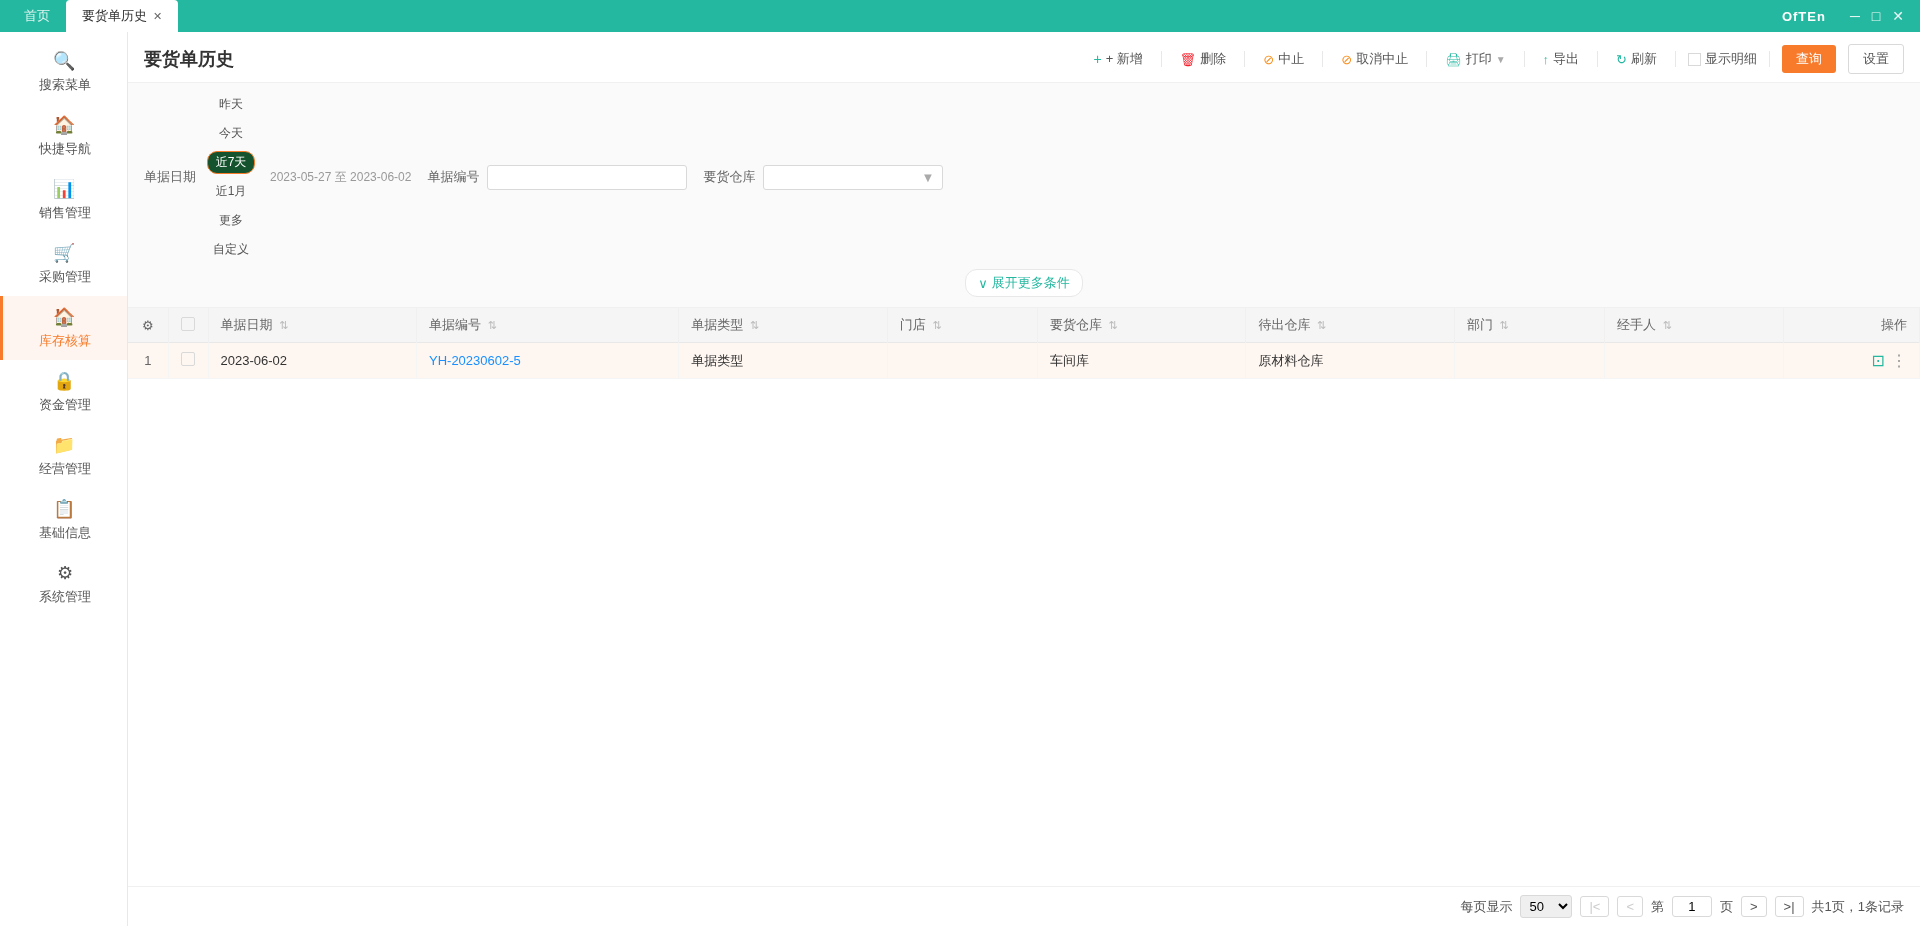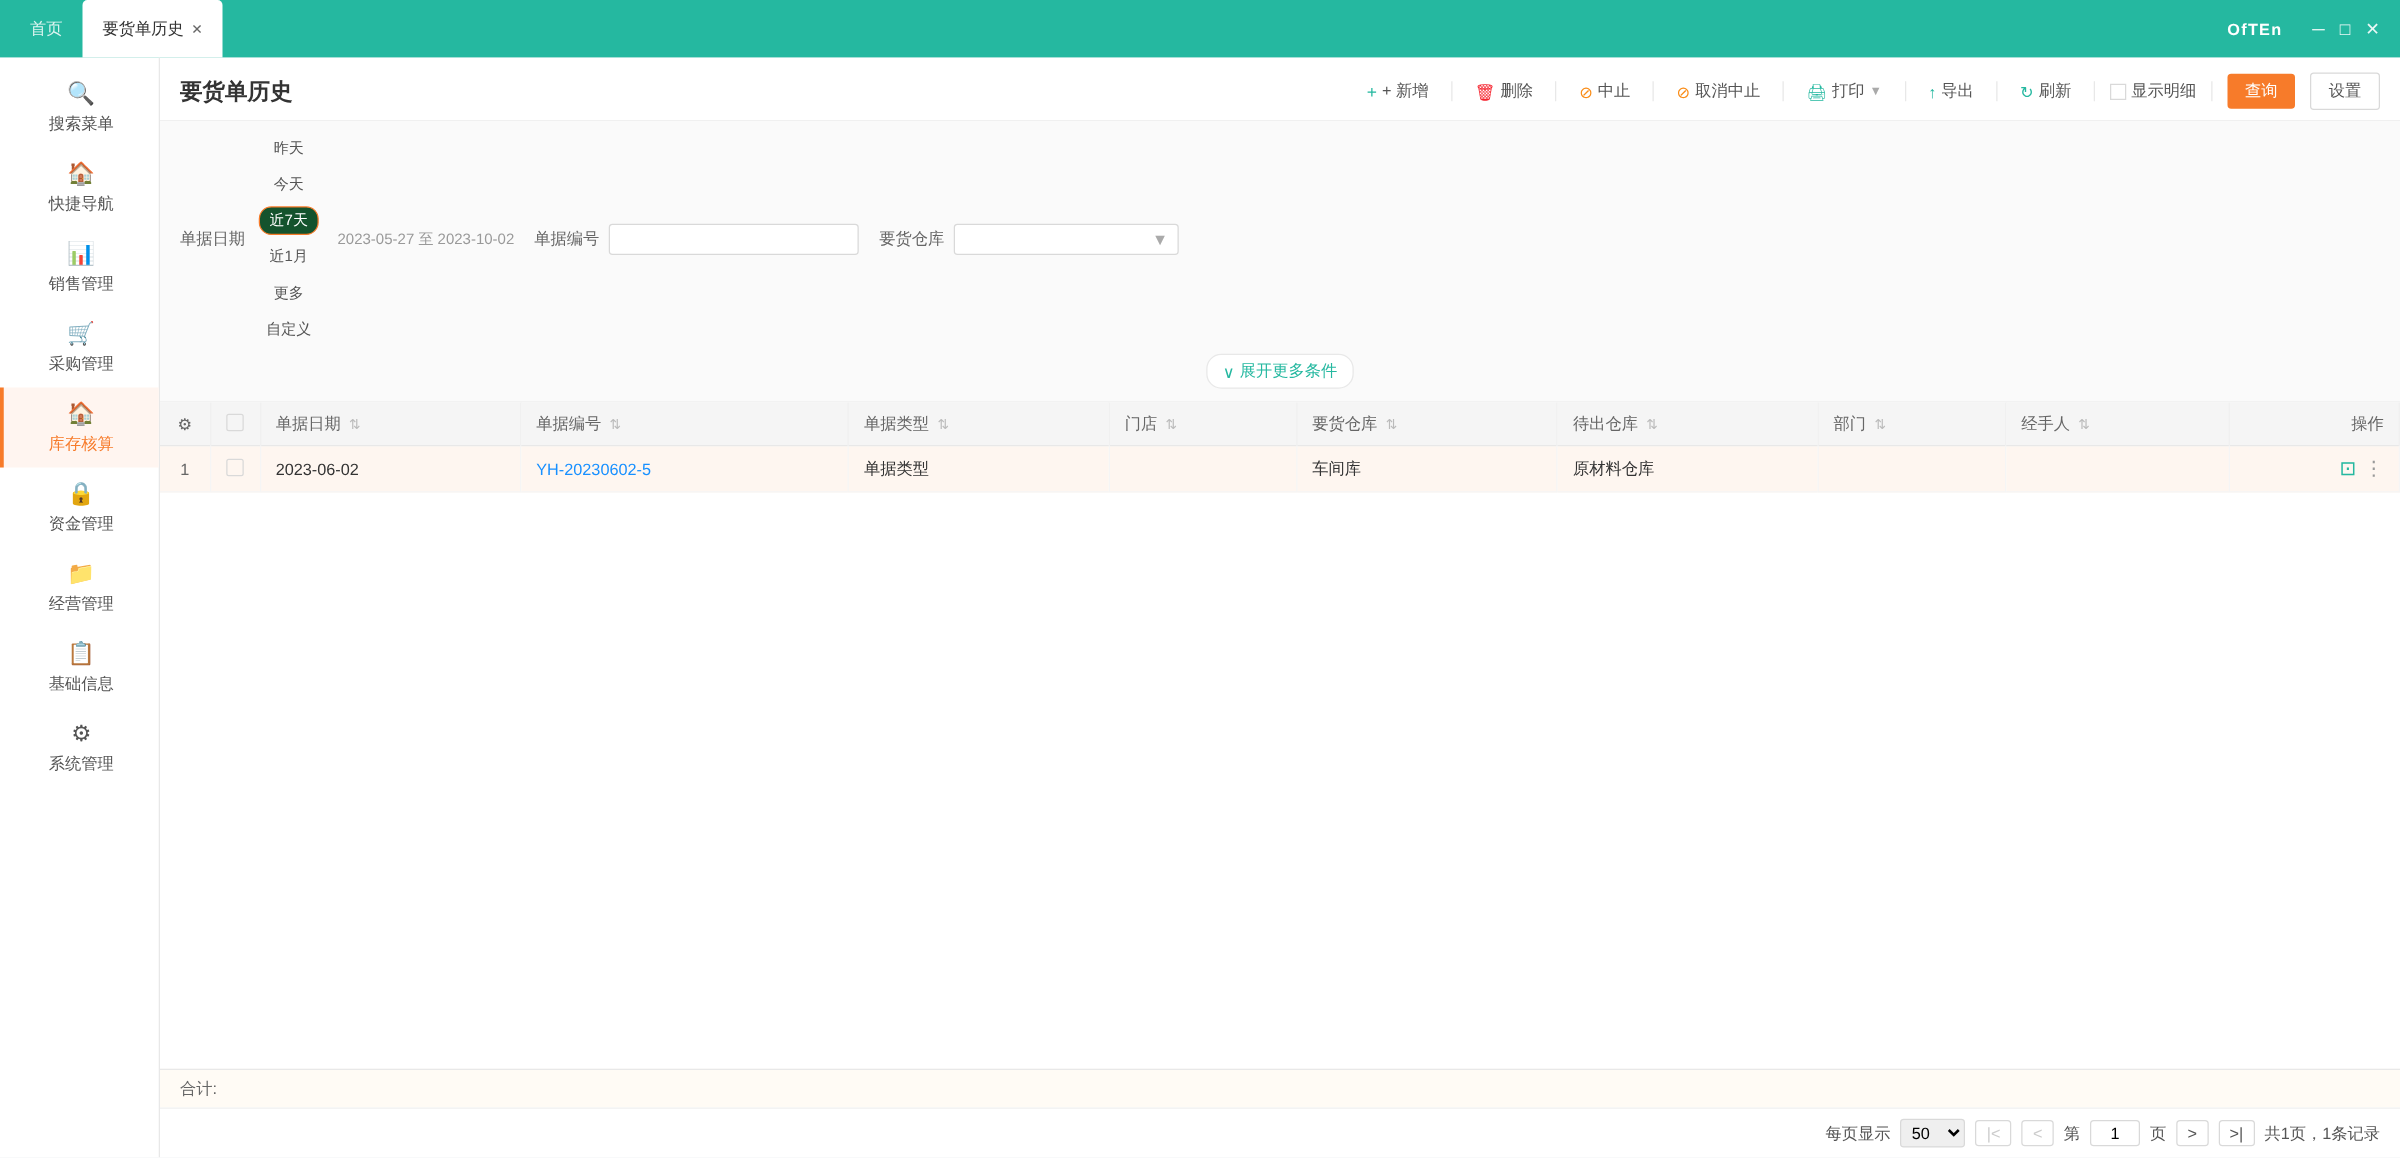--- a/index.html
+++ b/index.html
@@ -1,20 +1,20 @@
 <!DOCTYPE html>
 <html><head>
   <meta charset="utf-8">
   <style>
     * { box-sizing: border-box; margin: 0; padding: 0; font-family: "Microsoft YaHei", "PingFang SC", sans-serif; font-size: 13px; }
     body { display: flex; flex-direction: column; height: 926px; overflow: hidden; background: #f0f2f5; }
 
     
     .top-bar {
-      height: 46px;
+      height: 32px;
       background: #25b8a0;
       display: flex;
       align-items: center;
       padding: 0 0 0 8px;
       color: white;
       flex-shrink: 0;
     }
     .top-bar-tabs {
       display: flex;
       align-items: stretch;
@@ -445,21 +445,21 @@
         <div class="filter-field">
           <span class="filter-label">单据日期</span>
           <div class="filter-date-btns">
             <span class="date-btn">昨天</span>
             <span class="date-btn">今天</span>
             <span class="date-btn active">近7天</span>
             <span class="date-btn">近1月</span>
             <span class="date-btn">更多</span>
             <span class="date-btn">自定义</span>
           </div>
-          <span class="date-range-text">2023-05-27 至 2023-10-02</span>
+          <span class="date-range-text">2023-05-27 至 2023-06-02</span>
         </div>
         <div class="filter-field">
           <span class="filter-label">单据编号</span>
           <input class="filter-input" type="text" placeholder="" style="">
         </div>
         <div class="filter-field">
           <span class="filter-label">要货仓库</span>
           <div class="filter-select-wrapper">
             <span style="flex:1;color:#bbb"></span>
             <span style="color:#aaa">▼</span>
@@ -539,23 +539,20 @@
               <div class="action-icons" style="justify-content:flex-end;">
                 <span class="action-icon" title="查看" style="color:#25b8a0;font-size:16px">⊡</span>
                 <span class="action-icon" title="更多" style="color:#999;font-size:16px">⋮</span>
               </div>
             </td>
           </tr>
         </tbody>
       </table>
     </div>
 
-    <div class="table-footer">
-      <span>合计:</span>
-    </div>
 
     <div class="pagination-bar">
       <span>每页显示</span>
       <select class="page-size-select">
         <option>50</option>
         <option>10</option>
         <option>20</option>
         <option>100</option>
       </select>
       <button class="page-nav-btn disabled">|&lt;</button>

